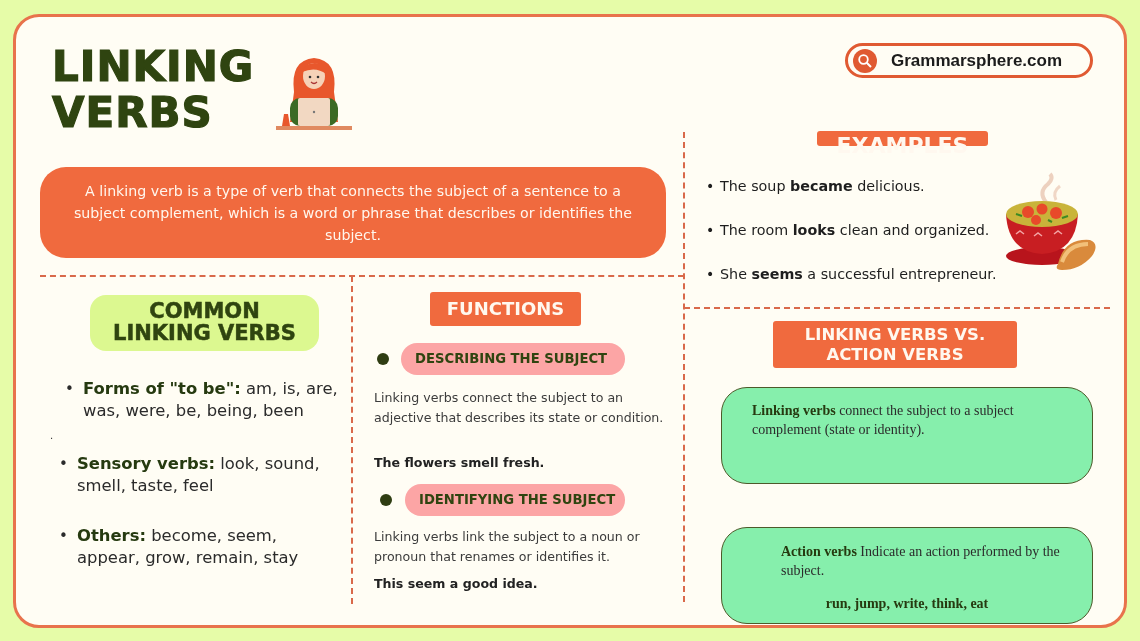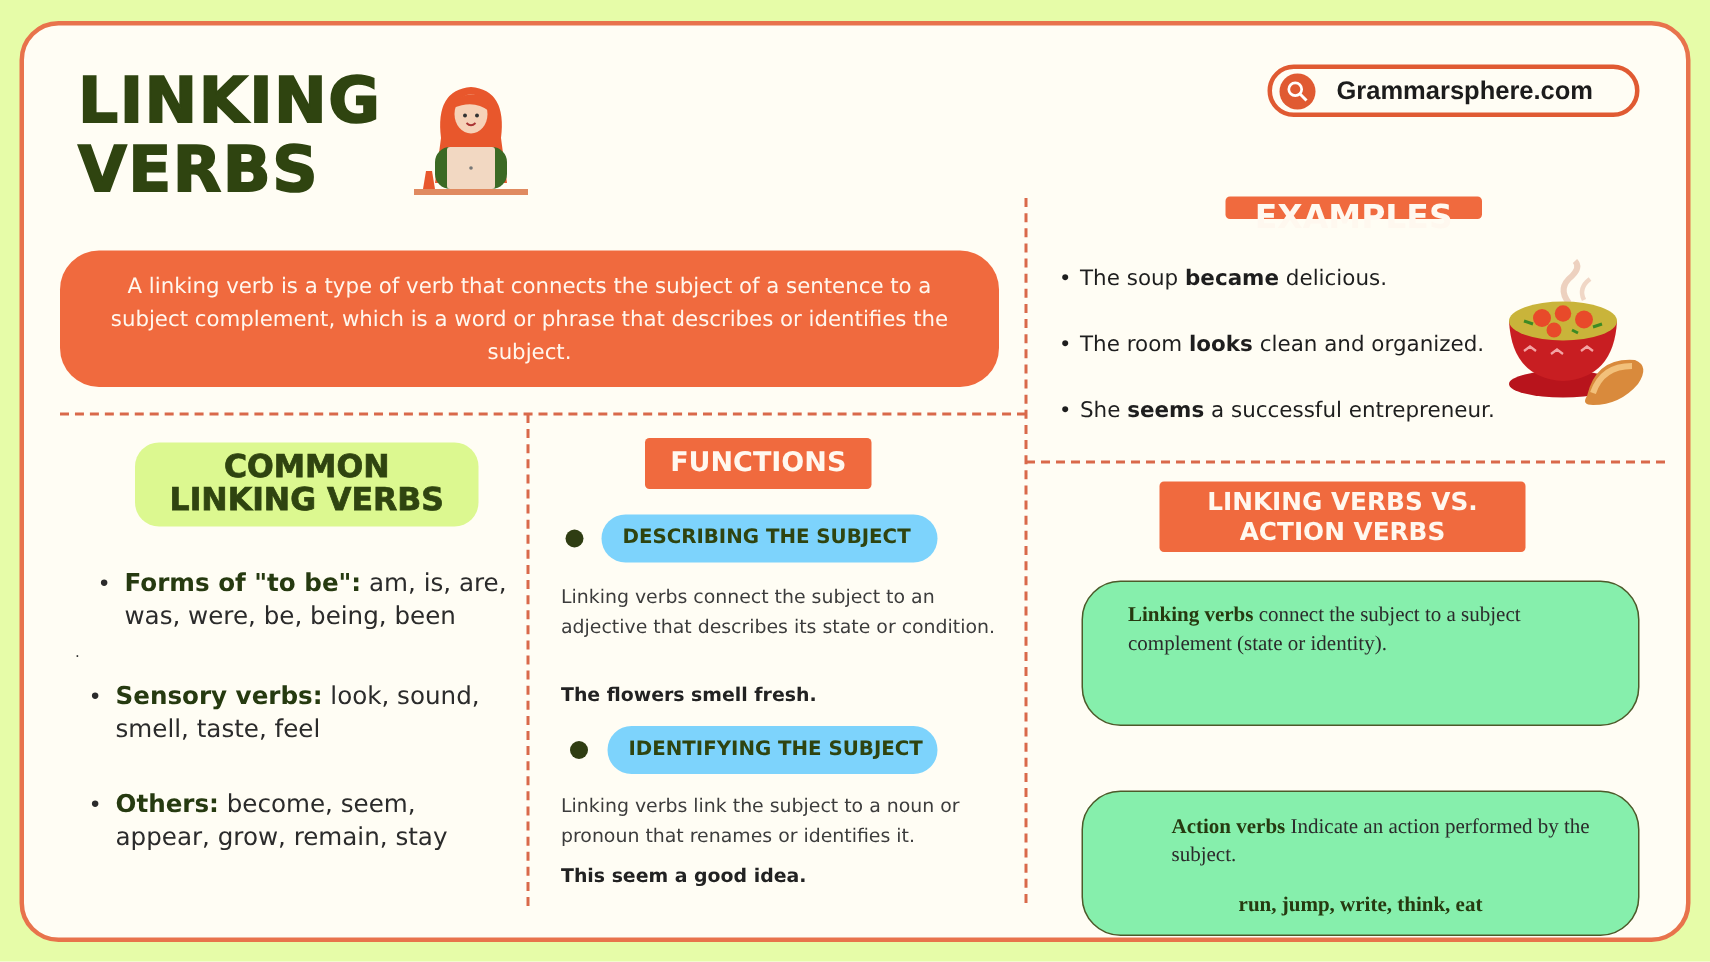--- a/index.html
+++ b/index.html
@@ -124,21 +124,21 @@
     .common-item .dot { position: absolute; left: 4px; top: 0; font-size: 15px; }
     .common-item b { color: #263a10; font-weight: bold; }
     .stray-dot { left: 50px; top: 430px; font-size: 10px; color: #333; }
 
     
     .fn-bullet {
       width: 12px; height: 12px; border-radius: 50%;
       background: #2f3d12;
     }
     .fn-pill {
-      background: #7dd3fc;
+      background: #fca5a5;
       color: #2f4410;
       font-family: "DejaVu Sans", sans-serif;
       font-weight: bold;
       font-size: 13.2px;
       border-radius: 16px;
       height: 32px;
       line-height: 32px;
       padding-left: 14px;
     }
     .fn-text {

